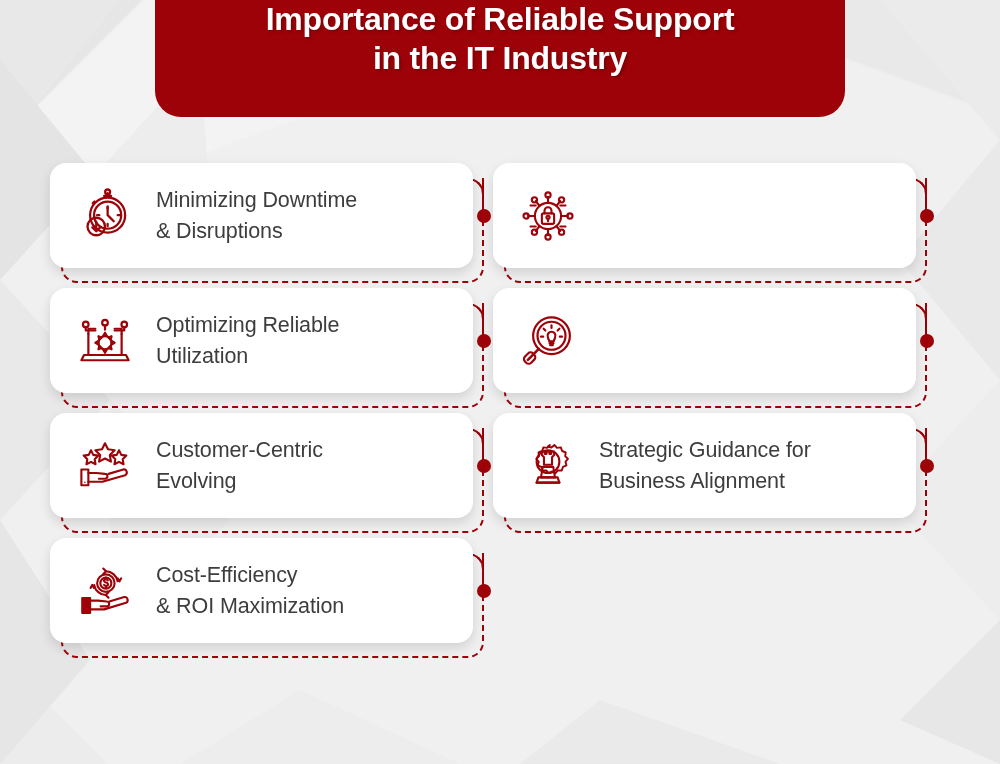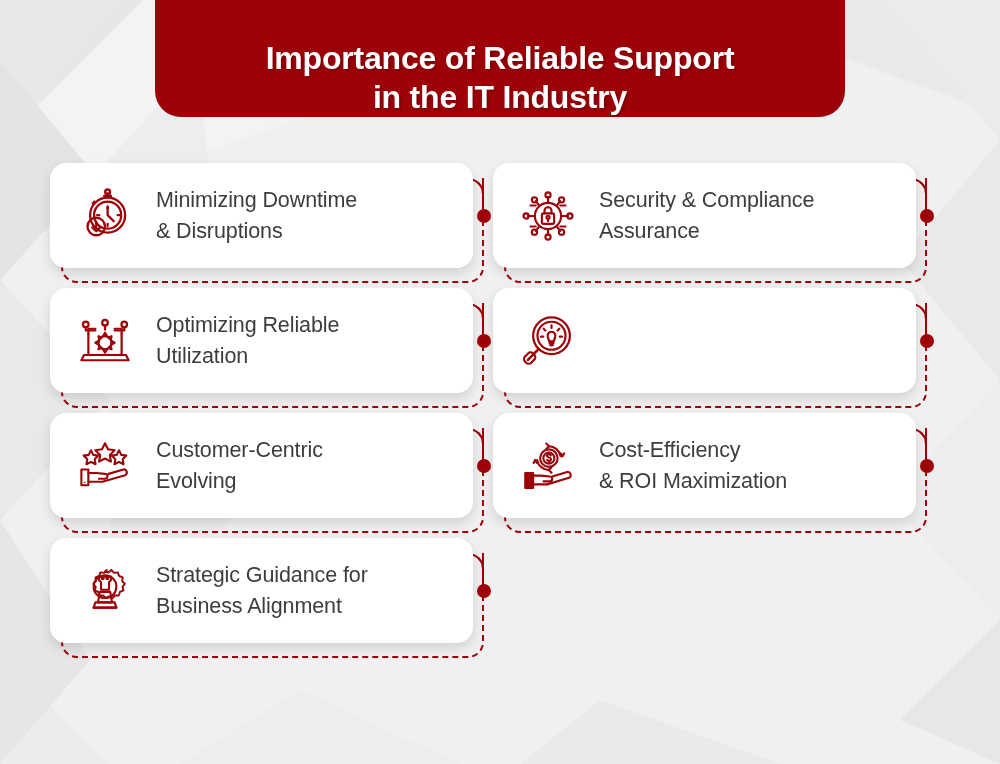--- a/index.html
+++ b/index.html
@@ -33,21 +33,21 @@
   
   #header-banner {
     position: absolute;
     left: 155px;
     top: 0;
     width: 690px;
     height: 117px;
     background: #9d0208;
     border-radius: 0 0 26px 26px;
     display: flex;
-    align-items: flex-end;
+    align-items: flex-start;
     justify-content: center;
     z-index: 3;
   }
   #header-title {
     color: #ffffff;
     font-size: 32px;
     font-weight: bold;
     line-height: 1.22;
     text-align: center;
     letter-spacing: -0.2px;
@@ -222,22 +222,20 @@
             <circle cx="16.5" cy="13.5" r="3"></circle>
             <circle cx="47.5" cy="13.5" r="3"></circle>
           <circle cx="7" cy="32" r="3"></circle>
             <circle cx="57" cy="32" r="3"></circle>
           <circle cx="16.5" cy="50.5" r="3"></circle>
             <circle cx="47.5" cy="50.5" r="3"></circle>
             <circle cx="32" cy="56" r="3"></circle>
           <path d="M12 20h6M46 20h6M12 44h6M46 44h6"></path>
         </svg>
       </span>
-      <span class="card-label">Security &amp; Compliance
-Assurance</span>
     </div>
   </div>
 
   <div class="card-wrap">
     <div class="card-outline"></div>
     <div class="card-dot"></div>
     <div class="card">
       <span class="card-icon">
         <svg viewBox="0 0 64 64" fill="none" stroke="#9d0208" stroke-width="2.5" stroke-linecap="round" stroke-linejoin="round">
           <path d="M13 24v24h38V24"></path>
@@ -295,48 +293,48 @@
 Evolving</span>
     </div>
   </div>
 
   <div class="card-wrap">
     <div class="card-outline"></div>
     <div class="card-dot"></div>
     <div class="card">
       <span class="card-icon">
         <svg viewBox="0 0 64 64" fill="none" stroke="#9d0208" stroke-width="2.4" stroke-linecap="round" stroke-linejoin="round">
+          <path d="M32 4l4.6 1.3 3.6-3.1 3.3 3.5 4.7-.6 1.6 4.5 4.5 1.7-.7 4.7 3.4 3.3-3 3.7 1.2 4.6-4.4 1.8-1.4 4.5-4.7-.2-3.1 3.5-4.2-2.2-4.2 2.2-3.1-3.5-4.7.2-1.4-4.5-4.4-1.8 1.2-4.6-3-3.7 3.4-3.3-.7-4.7 4.5-1.7 1.6-4.5 4.7.6 3.3-3.5z" transform="translate(0,6) scale(0.92) translate(2.5,0)"></path>
+          <circle cx="32" cy="27" r="13"></circle>
+          <path d="M25 19.5v-4h3.2v2.6h2.2v-2.6h3.2v2.6h2.2v-2.6H39v4l-2.4 2.4v8.6h-9.2v-8.6z"></path>
+          <path d="M26 33h12l2 12H24z"></path>
+          <path d="M21 45h22l2 6H19z"></path>
+          <path d="M19 51h26" stroke-width="2.6"></path>
+        </svg>
+      </span>
+      <span class="card-label">Strategic Guidance for
+Business Alignment</span>
+    </div>
+  </div>
+
+  <div class="card-wrap">
+    <div class="card-outline"></div>
+    <div class="card-dot"></div>
+    <div class="card">
+      <span class="card-icon">
+        <svg viewBox="0 0 64 64" fill="none" stroke="#9d0208" stroke-width="2.4" stroke-linecap="round" stroke-linejoin="round">
           <circle cx="33" cy="23" r="10"></circle>
           <circle cx="33" cy="23" r="6.3"></circle>
           <path d="M35.2 19.8c-.6-.9-1.7-1.3-2.7-1.1-1.2.2-1.8 1.1-1.6 2 .4 1.9 4.3 1.3 4.6 3.3.2 1.1-.7 2-1.9 2.1-1.1.1-2.1-.3-2.7-1.2M33 16.6v1.8M33 26.6v1.8"></path>
           <path d="M33 9.5a13.5 13.5 0 0 1 13.3 11.3M33 36.5a13.5 13.5 0 0 1-13.3-11.3"></path>
           <path d="M30 6.3l3.2 3.2-3.2 3.2M36 39.7l-3.2-3.2 3.2-3.2"></path>
           <path d="M46.5 17.5l2 3.5 2-3.5M19.5 28.5l-2-3.5-2 3.5"></path>
           <path d="M6 40h9v17H6z" fill="#9d0208"></path>
           <path d="M15 43h9l10 1a2.8 2.8 0 0 1 0 5.6h-7"></path>
           <path d="M15 53h16l25-7.5a3.5 3.5 0 0 0-2-6.6L37 44"></path>
         </svg>
       </span>
       <span class="card-label">Cost-Efficiency
 &amp; ROI Maximization</span>
     </div>
   </div>
 
-  <div class="card-wrap">
-    <div class="card-outline"></div>
-    <div class="card-dot"></div>
-    <div class="card">
-      <span class="card-icon">
-        <svg viewBox="0 0 64 64" fill="none" stroke="#9d0208" stroke-width="2.4" stroke-linecap="round" stroke-linejoin="round">
-          <path d="M32 4l4.6 1.3 3.6-3.1 3.3 3.5 4.7-.6 1.6 4.5 4.5 1.7-.7 4.7 3.4 3.3-3 3.7 1.2 4.6-4.4 1.8-1.4 4.5-4.7-.2-3.1 3.5-4.2-2.2-4.2 2.2-3.1-3.5-4.7.2-1.4-4.5-4.4-1.8 1.2-4.6-3-3.7 3.4-3.3-.7-4.7 4.5-1.7 1.6-4.5 4.7.6 3.3-3.5z" transform="translate(0,6) scale(0.92) translate(2.5,0)"></path>
-          <circle cx="32" cy="27" r="13"></circle>
-          <path d="M25 19.5v-4h3.2v2.6h2.2v-2.6h3.2v2.6h2.2v-2.6H39v4l-2.4 2.4v8.6h-9.2v-8.6z"></path>
-          <path d="M26 33h12l2 12H24z"></path>
-          <path d="M21 45h22l2 6H19z"></path>
-          <path d="M19 51h26" stroke-width="2.6"></path>
-        </svg>
-      </span>
-      <span class="card-label">Strategic Guidance for
-Business Alignment</span>
-    </div>
-  </div>
-
 </div>
 
 </body></html>

